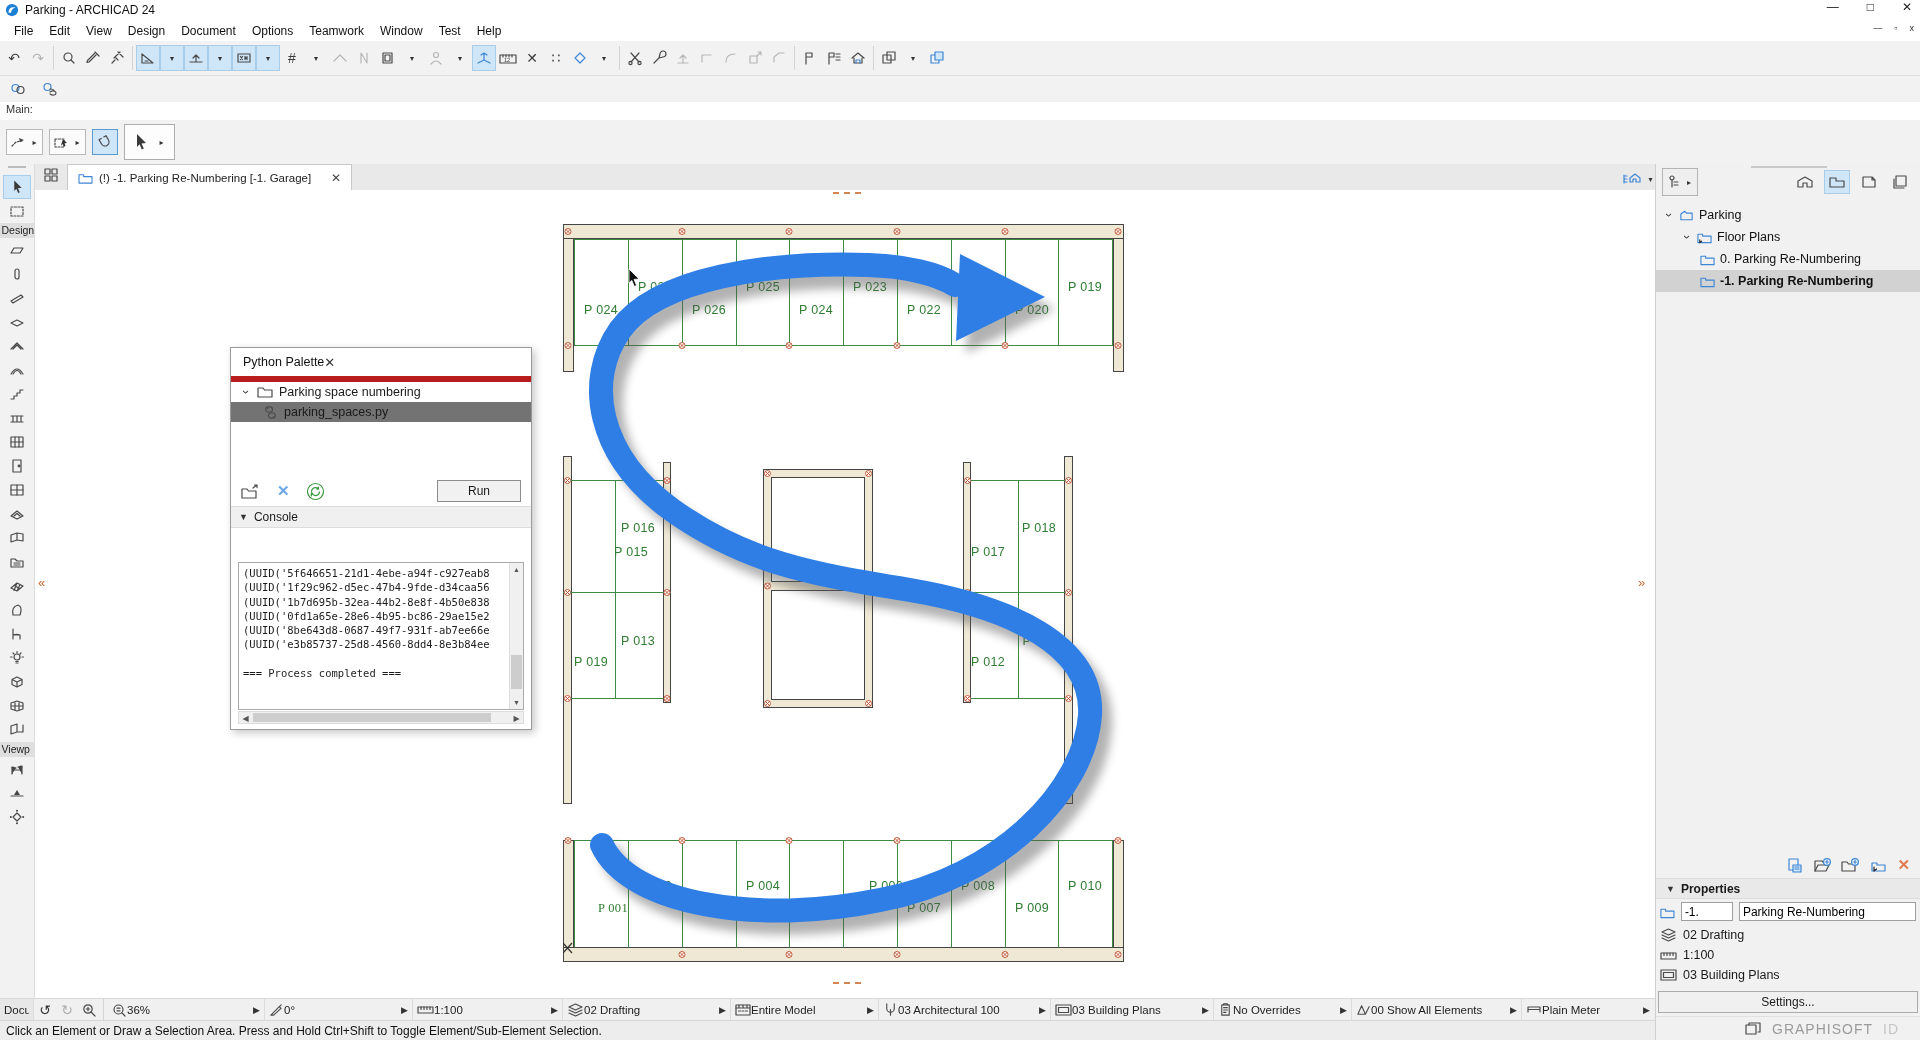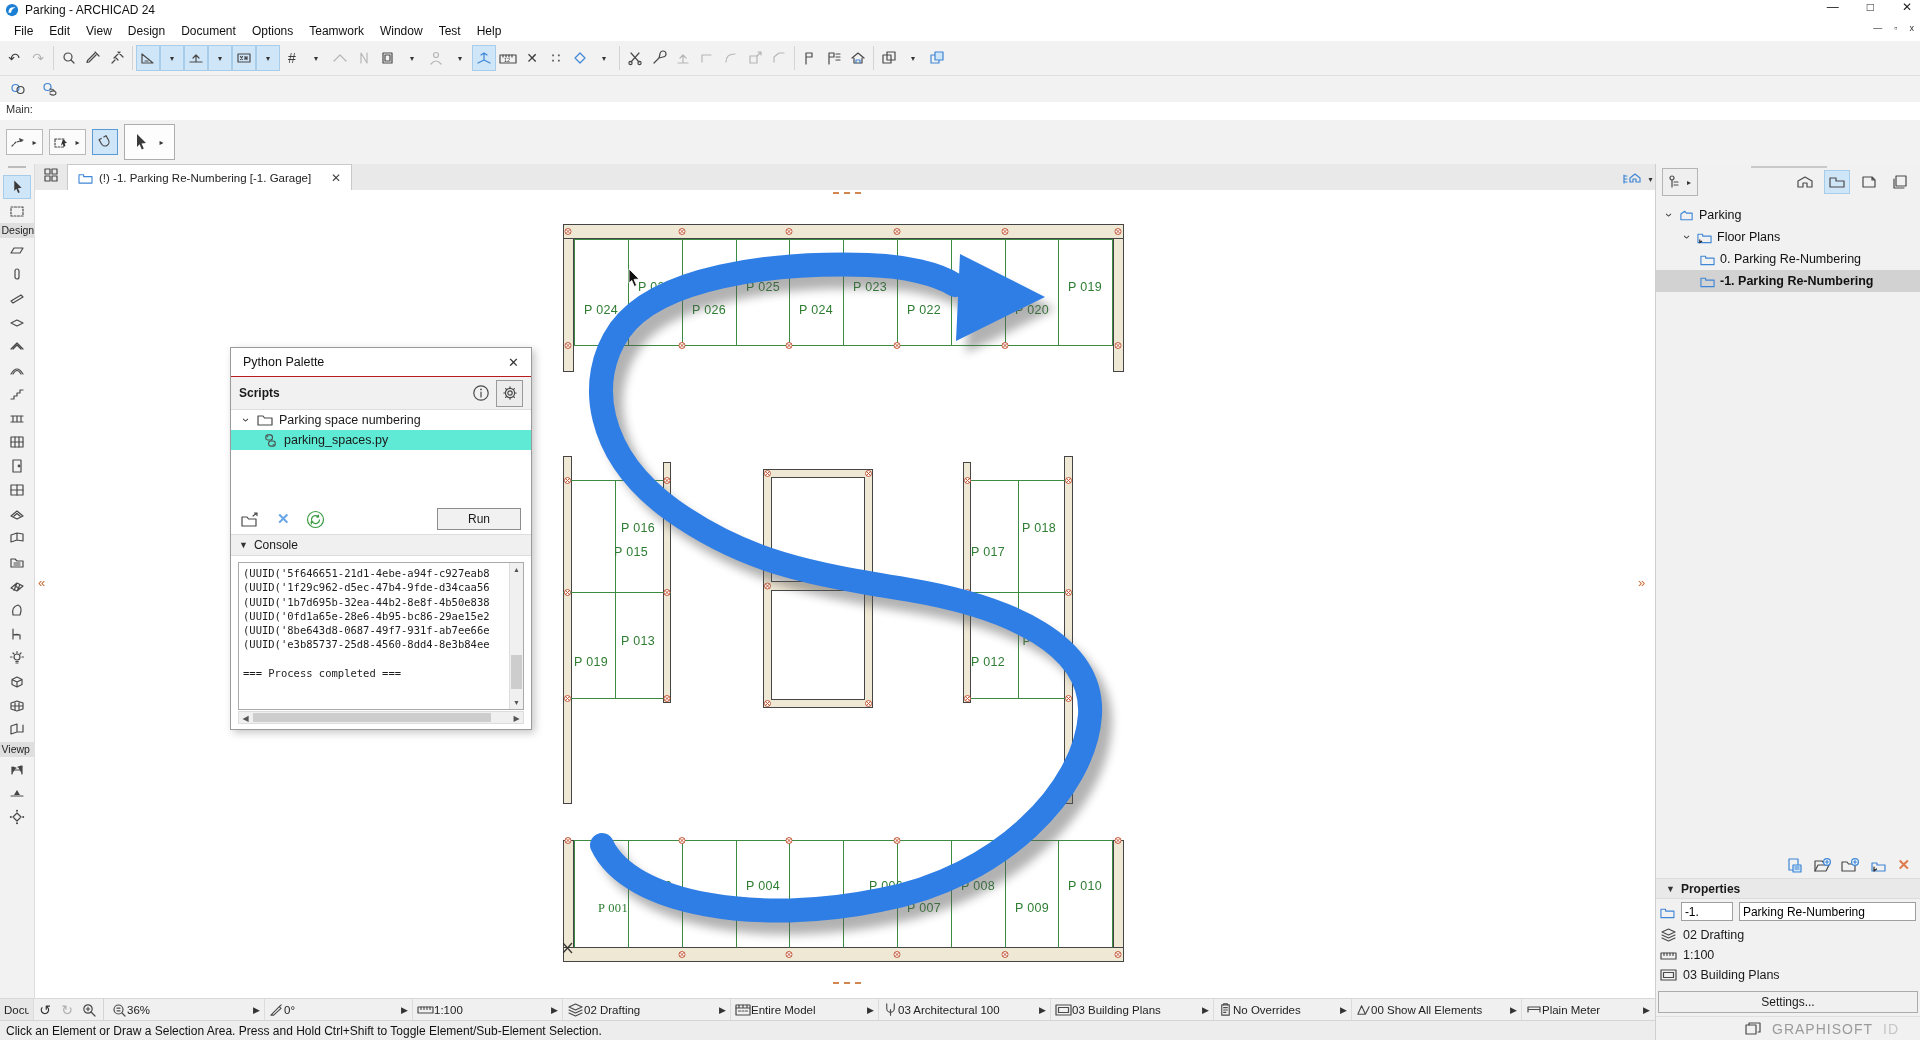--- a/index.html
+++ b/index.html
@@ -37,27 +37,27 @@
   #toolbox{left:0;top:164px;width:35px;height:834px;background:#f2f2f2;border-right:1px solid #dcdcdc;display:flex;flex-direction:column;align-items:center;box-sizing:border-box}
   .tool{width:28px;height:24px;display:flex;align-items:center;justify-content:center}
   .tool.sel{background:#cfe5f8;border:1px solid #a8cdeb;box-sizing:border-box}
   .tlabel{width:35px;font-size:10.5px;color:#222;background:#dfdfdf;text-align:left;padding:1px 0 1px 2px;box-sizing:border-box;height:15px;overflow:hidden;white-space:nowrap}
   
   #canvas{left:35px;top:190px;width:1620px;height:808px;background:#fff}
   #plan{left:528px;top:34px;width:561px;height:738px}
   .plan-label{position:absolute;transform:translateX(-50%);font-size:12.5px;color:#2e7d32;white-space:nowrap;letter-spacing:.3px}
   
   #palette{left:195px;top:157px;width:300px;height:381px;background:#fff;border:1px solid #9a9a9a;box-shadow:3px 3px 8px rgba(0,0,0,.22);z-index:5}
-  #pal-title{height:28px;display:flex;align-items:center;padding:0 12px;justify-content:space-between;border-bottom:1px solid #b91c1c}
+  #pal-title{height:28px;display:flex;align-items:center;padding:0 12px;border-bottom:6px solid #b91c1c}
   #pal-title .t{font-size:12.5px;color:#111}
   #pal-scripts{height:33px;background:#f1f1f1;border-bottom:1px solid #ddd;display:flex;align-items:center;padding:0 8px;gap:6px;box-sizing:border-box}
   #pal-scripts .t{font-weight:bold;font-size:12px;flex:1}
   .gearbtn{width:25px;height:25px;border:1px solid #9a9a9a;background:#ececec;display:flex;align-items:center;justify-content:center}
   .pal-row{height:20px;display:flex;align-items:center;gap:6px;padding-left:10px;font-size:12.5px}
-  .pal-row.sel{background:#5eead4;padding-left:32px}
+  .pal-row.sel{background:#737373;padding-left:32px}
   #pal-actions{height:30px;display:flex;align-items:center;gap:16px;padding:0 10px;margin-top:54px}
   #run-btn{margin-left:auto;width:82px;height:20px;border:1px solid #8c8c8c;background:#f1f1f1;font-size:12px;display:flex;align-items:center;justify-content:center}
   #pal-console-h{height:20px;background:#f0f0f0;border-top:1px solid #ddd;border-bottom:1px solid #ddd;display:flex;align-items:center;gap:6px;padding-left:8px;font-size:12px}
   #console-box{position:absolute;left:7px;top:214px;width:286px;height:148px;border:1px solid #aaa;background:#fff;box-sizing:border-box}
   #console-text{position:absolute;left:4px;top:3px;right:16px;bottom:2px;font-family:"DejaVu Sans Mono",monospace;font-size:10.5px;line-height:14.3px;color:#1c1c1c;white-space:pre;overflow:hidden;margin:0}
   .vsb{position:absolute;right:0;top:0;width:13px;height:100%;background:#f0f0f0;border-left:1px solid #ddd}
   .vsb .a{position:absolute;left:0;width:13px;height:13px;font-size:7px;color:#555;display:flex;align-items:center;justify-content:center}
   .vsb .thumb{position:absolute;left:1px;width:11px;height:34px;background:#cdcdcd;bottom:20px}
   .hsb{position:absolute;left:7px;top:363px;width:286px;height:13px;background:#f0f0f0;border:1px solid #ddd;box-sizing:border-box}
   .hsb .a{position:absolute;top:0;width:13px;height:12px;font-size:8px;color:#555;display:flex;align-items:center;justify-content:center}
@@ -651,35 +651,20 @@
   <span class="edgemark" style="left:3px;top:385px">«</span>
   <span class="edgemark" style="left:1603px;top:385px">»</span>
   <div class="dashmark" style="left:798px;top:2px"></div>
   <div class="dashmark" style="left:798px;top:792px"></div>
 
   <div id="palette" class="abs">
     <div id="pal-title">
       <span class="t">Python Palette</span>
       <span style="font-size:13px;color:#333">✕</span>
     </div>
-    <div id="pal-scripts">
-      <span class="t">Scripts</span>
-      <svg class="i" width="18" height="18" viewBox="0 0 18 18">
-          <circle cx="9" cy="9" r="7.2"></circle>
-          <path d="M9 8v5"></path>
-          <circle cx="9" cy="5.4" r=".9" fill="#4a4a4a" stroke="none"></circle>
-        </svg>
-      <span class="gearbtn">
-        <svg class="i" width="16" height="16" viewBox="0 0 16 16">
-            <circle cx="8" cy="8" r="2.2"></circle>
-            <circle cx="8" cy="8" r="4.6"></circle>
-            <path d="M8 1.8v1.6M8 12.6v1.6M14.2 8h-1.6M3.4 8H1.8M12.4 3.6l-1.1 1.1M4.7 11.3l-1.1 1.1M12.4 12.4l-1.1-1.1M4.7 4.7L3.6 3.6"></path>
-          </svg>
-      </span>
-    </div>
     <div class="pal-row">
       <span class="chev">›</span>
       <svg class="i" width="16" height="14" viewBox="0 0 16 14">
           <path d="M1 12V3h5l1.5 2H15v7Z"></path>
         </svg>
       <span>Parking space numbering</span>
     </div>
     <div class="pal-row sel">
       <svg class="i" width="15" height="15" viewBox="0 0 16 16">
           <rect x="3" y="2" width="7" height="5.5" rx="2.2"></rect>

